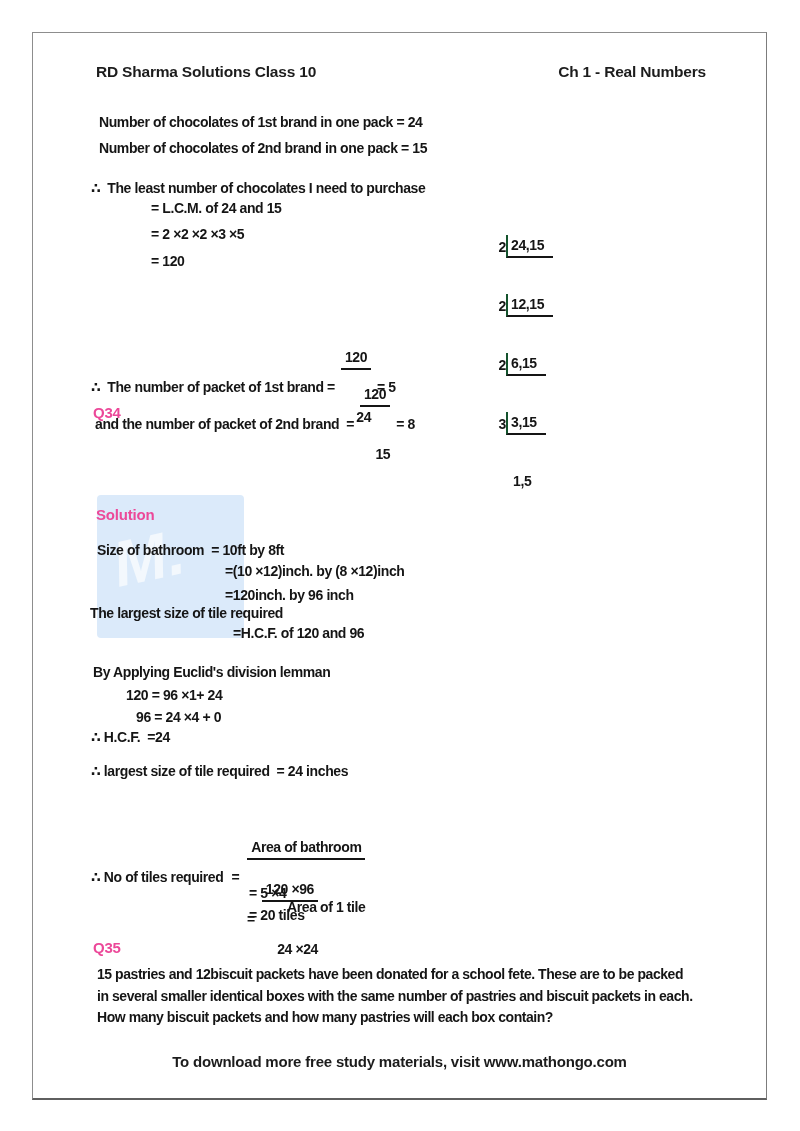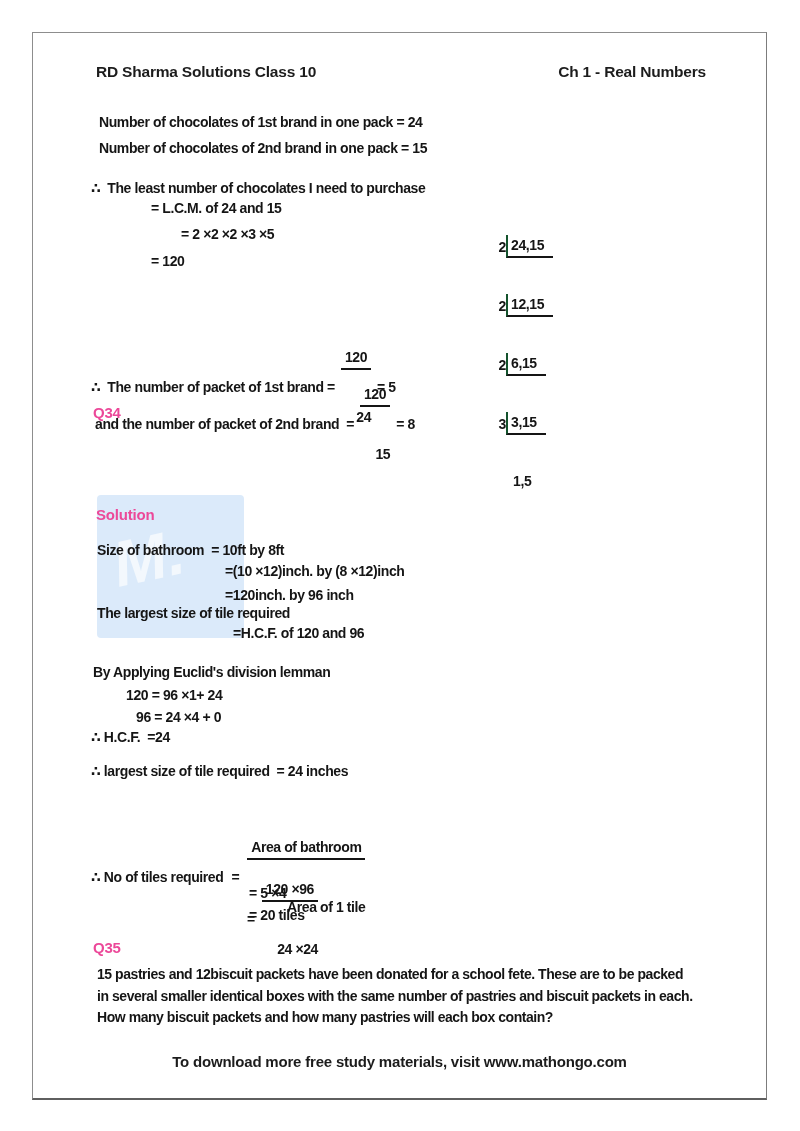--- a/index.html
+++ b/index.html
@@ -67,21 +67,21 @@
 
   <div class="abs header-row">
     <span class="hdr">RD Sharma Solutions Class 10</span>
     <span class="hdr">Ch 1 - Real Numbers</span>
   </div>
 
   <div class="abs b" style="left:66px;top:80px;">Number of chocolates of 1st brand in one pack = 24</div>
   <div class="abs b" style="left:66px;top:106px;">Number of chocolates of 2nd brand in one pack = 15</div>
   <div class="abs b" style="left:58px;top:146px;">∴  The least number of chocolates I need to purchase</div>
   <div class="abs b" style="left:118px;top:166px;">= L.C.M. of 24 and 15</div>
-  <div class="abs b" style="left:118px;top:192px;margin-left:30px;">= 2 ×2 ×2 ×3 ×5</div>
+  <div class="abs b" style="left:118px;top:192px;">= 2 ×2 ×2 ×3 ×5</div>
   <div class="abs b" style="left:118px;top:219px;">= 120</div>
 
   <div class="abs ladder b">
     <div class="ladder-row">
       <span class="ladder-div">2</span>
       <span class="ladder-val">24,15</span>
     </div>
     <div class="ladder-row">
       <span class="ladder-div">2</span>
       <span class="ladder-val">12,15</span>
@@ -116,21 +116,21 @@
     </span>
     <span>= 8</span>
   </div>
 
   <div class="abs red" style="left:60px;top:371px;">Q34</div>
   <div class="abs red" style="left:63px;top:473px;">Solution</div>
 
   <div class="abs b" style="left:64px;top:508px;">Size of bathroom  = 10ft by 8ft</div>
   <div class="abs b" style="left:192px;top:529px;">=(10 ×12)inch. by (8 ×12)inch</div>
   <div class="abs b" style="left:192px;top:553px;">=120inch. by 96 inch</div>
-  <div class="abs b" style="left:64px;top:571px;text-align:right;">The largest size of tile required</div>
+  <div class="abs b" style="left:57px;top:571px;text-align:right;">The largest size of tile required</div>
   <div class="abs b" style="left:200px;top:591px;">=H.C.F. of 120 and 96</div>
 
   <div class="abs b" style="left:60px;top:630px;">By Applying Euclid's division lemman</div>
   <div class="abs b" style="left:93px;top:653px;">120 = 96 ×1+ 24</div>
   <div class="abs b" style="left:103px;top:675px;">96 = 24 ×4 + 0</div>
   <div class="abs b" style="left:58px;top:695px;">∴ H.C.F.  =24</div>
   <div class="abs b" style="left:58px;top:729px;">∴ largest size of tile required  = 24 inches</div>
 
   <div class="abs fracline b" style="left:58px;top:769px;gap:8px;">
     <span>∴ No of tiles required</span>

